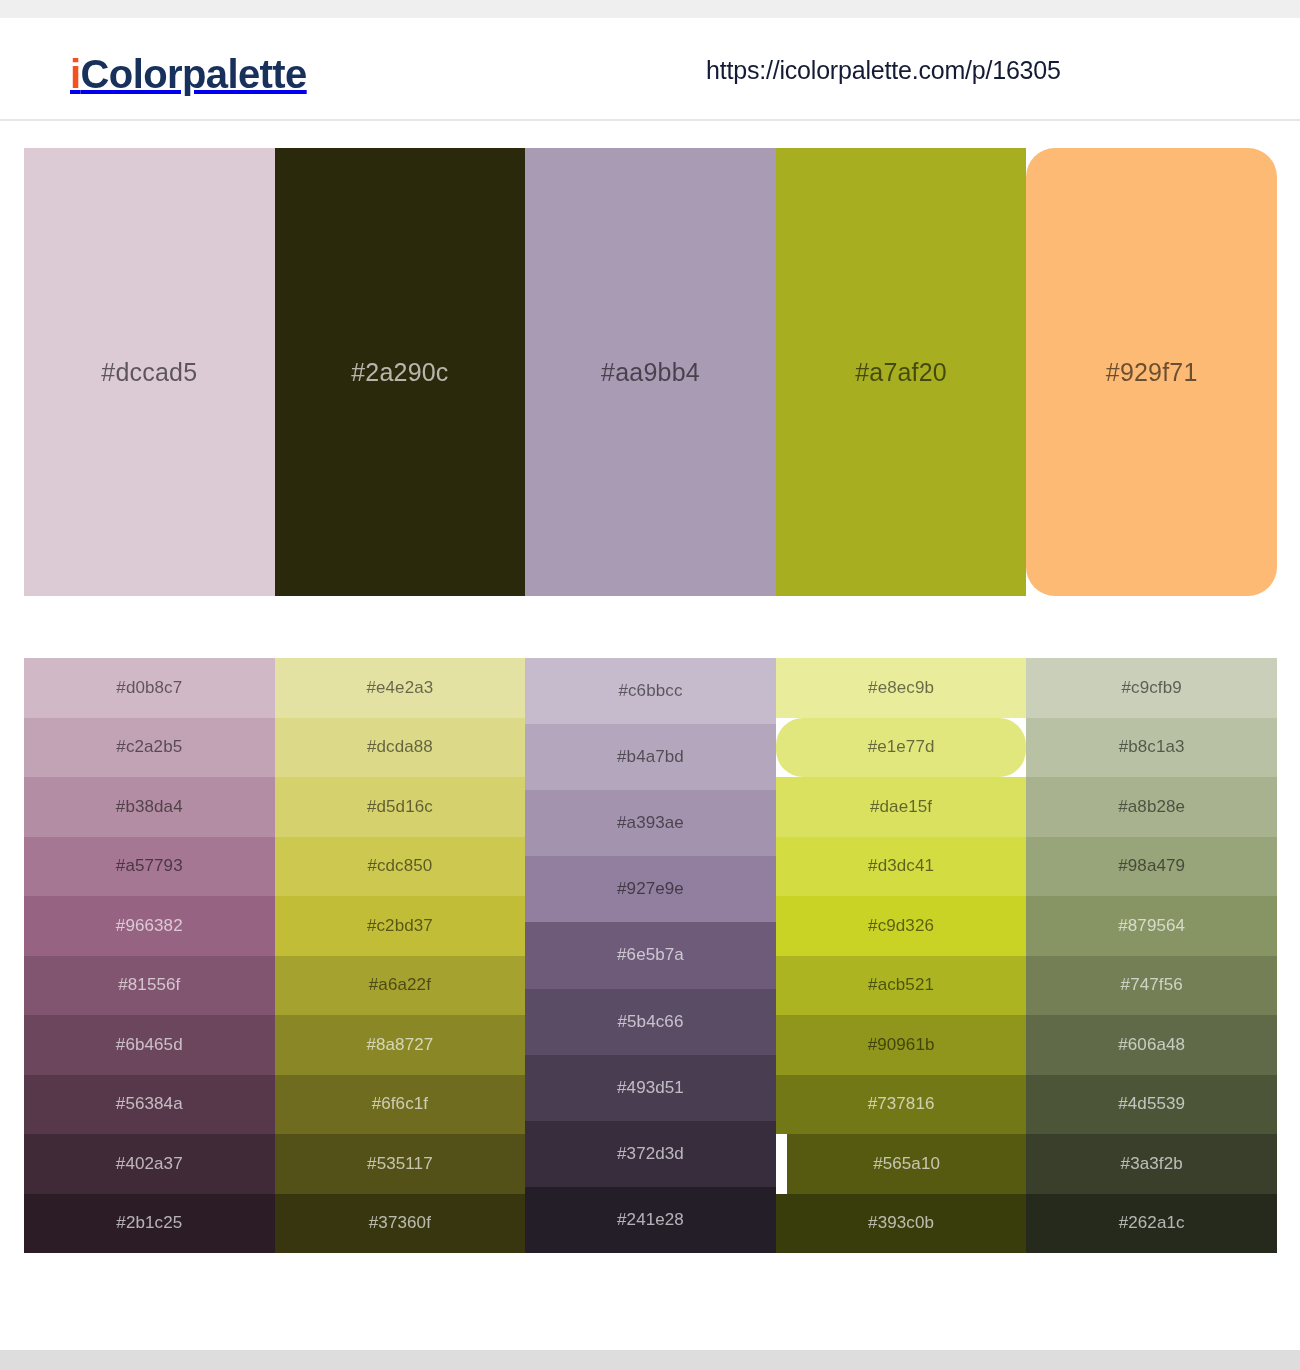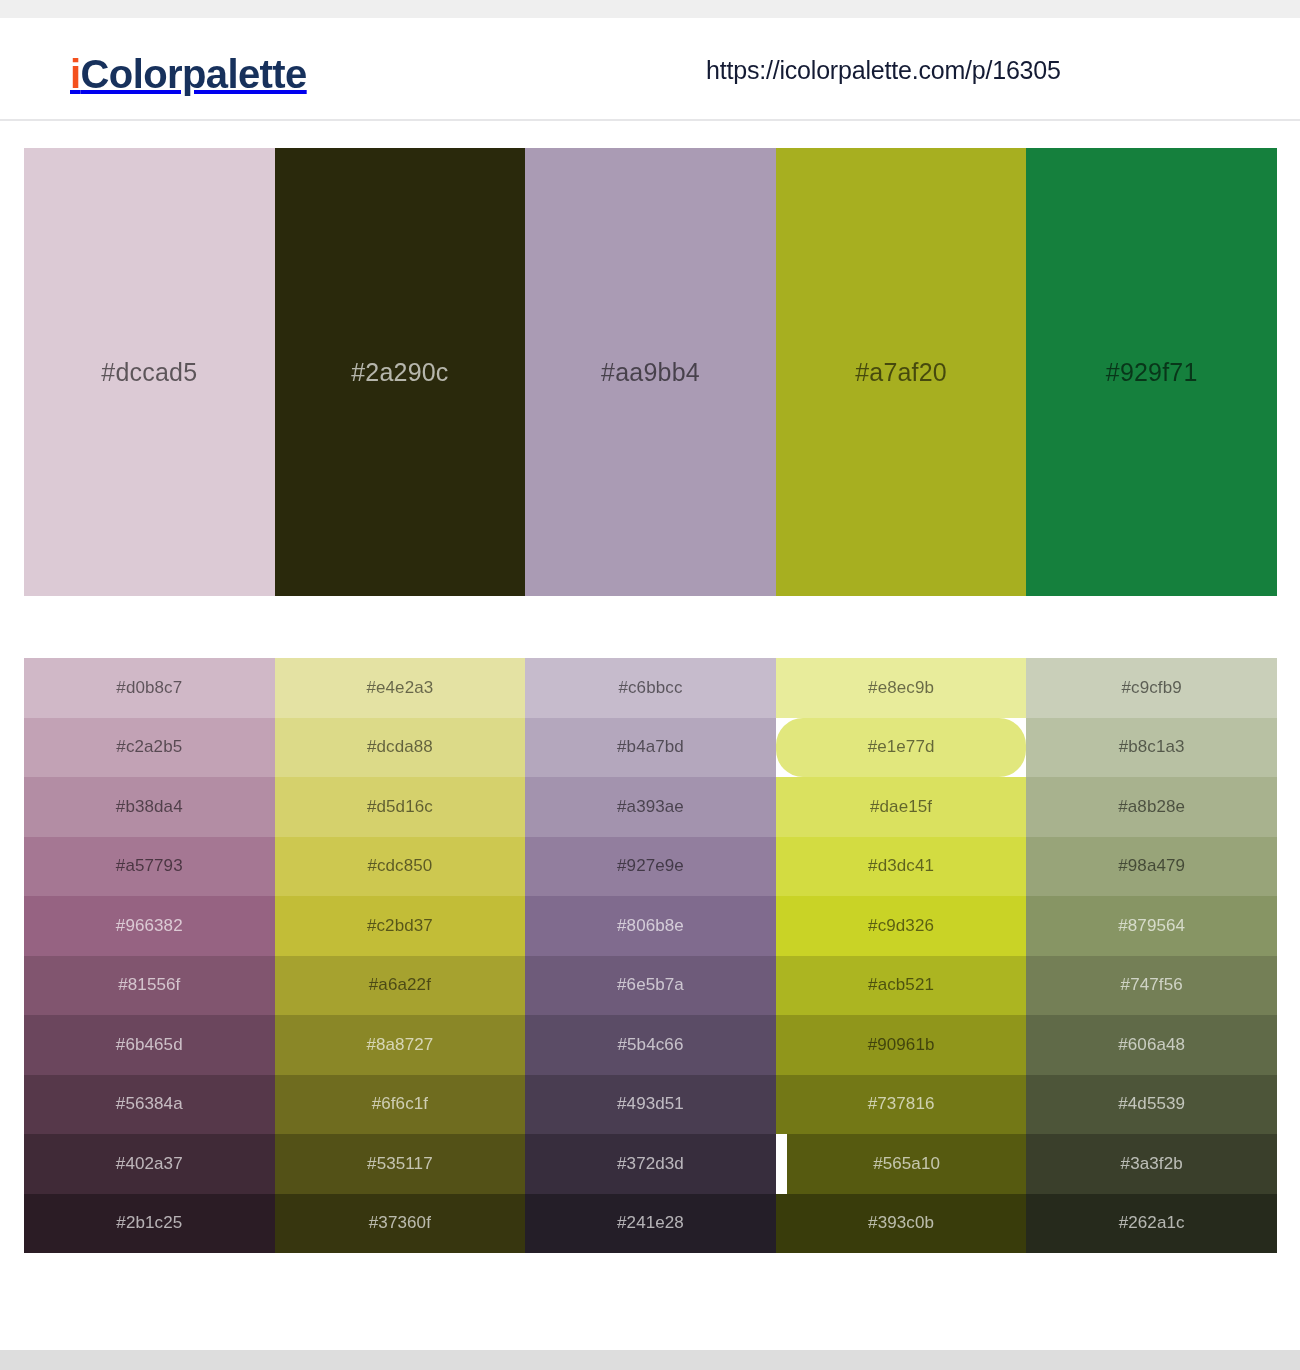--- a/index.html
+++ b/index.html
@@ -158,21 +158,21 @@
     </div>
     <div class="swatch" style="background: rgb(42, 41, 12);">
       <div class="hex hex-light">#2a290c</div>
     </div>
     <div class="swatch" style="background: rgb(170, 155, 180);">
       <div class="hex hex-dark">#aa9bb4</div>
     </div>
     <div class="swatch" style="background: rgb(167, 175, 32);">
       <div class="hex hex-dark">#a7af20</div>
     </div>
-    <div class="swatch" style="background: #15803d;">
+    <div class="swatch" style="background: #fdba74; border-radius: 29px;">
       <div class="hex hex-dark">#929f71</div>
     </div>
   </div>
 
 <div class="shades-grid">
     <div class="shade-col">
       <div class="shade-cell" style="background: rgb(208, 184, 199);">
         <div class="hex" style="color: rgba(0, 0, 0, 0.55);">#d0b8c7</div>
       </div>
       <div class="shade-cell" style="background: rgb(194, 162, 181);">
@@ -241,23 +241,20 @@
       </div>
       <div class="shade-cell" style="background: rgb(180, 167, 189);">
         <div class="hex" style="color: rgba(0, 0, 0, 0.55);">#b4a7bd</div>
       </div>
       <div class="shade-cell" style="background: rgb(163, 147, 174);">
         <div class="hex" style="color: rgba(0, 0, 0, 0.55);">#a393ae</div>
       </div>
       <div class="shade-cell" style="background: rgb(146, 126, 158);">
         <div class="hex" style="color: rgba(0, 0, 0, 0.55);">#927e9e</div>
       </div>
-      <div class="shade-cell" style="background: rgb(128, 107, 142);">
-        <div class="hex" style="color: rgba(255, 255, 255, 0.66);">#806b8e</div>
-      </div>
       <div class="shade-cell" style="background: rgb(110, 91, 122);">
         <div class="hex" style="color: rgba(255, 255, 255, 0.66);">#6e5b7a</div>
       </div>
       <div class="shade-cell" style="background: rgb(91, 76, 102);">
         <div class="hex" style="color: rgba(255, 255, 255, 0.66);">#5b4c66</div>
       </div>
       <div class="shade-cell" style="background: rgb(73, 61, 81);">
         <div class="hex" style="color: rgba(255, 255, 255, 0.66);">#493d51</div>
       </div>
       <div class="shade-cell" style="background: rgb(55, 45, 61);">

